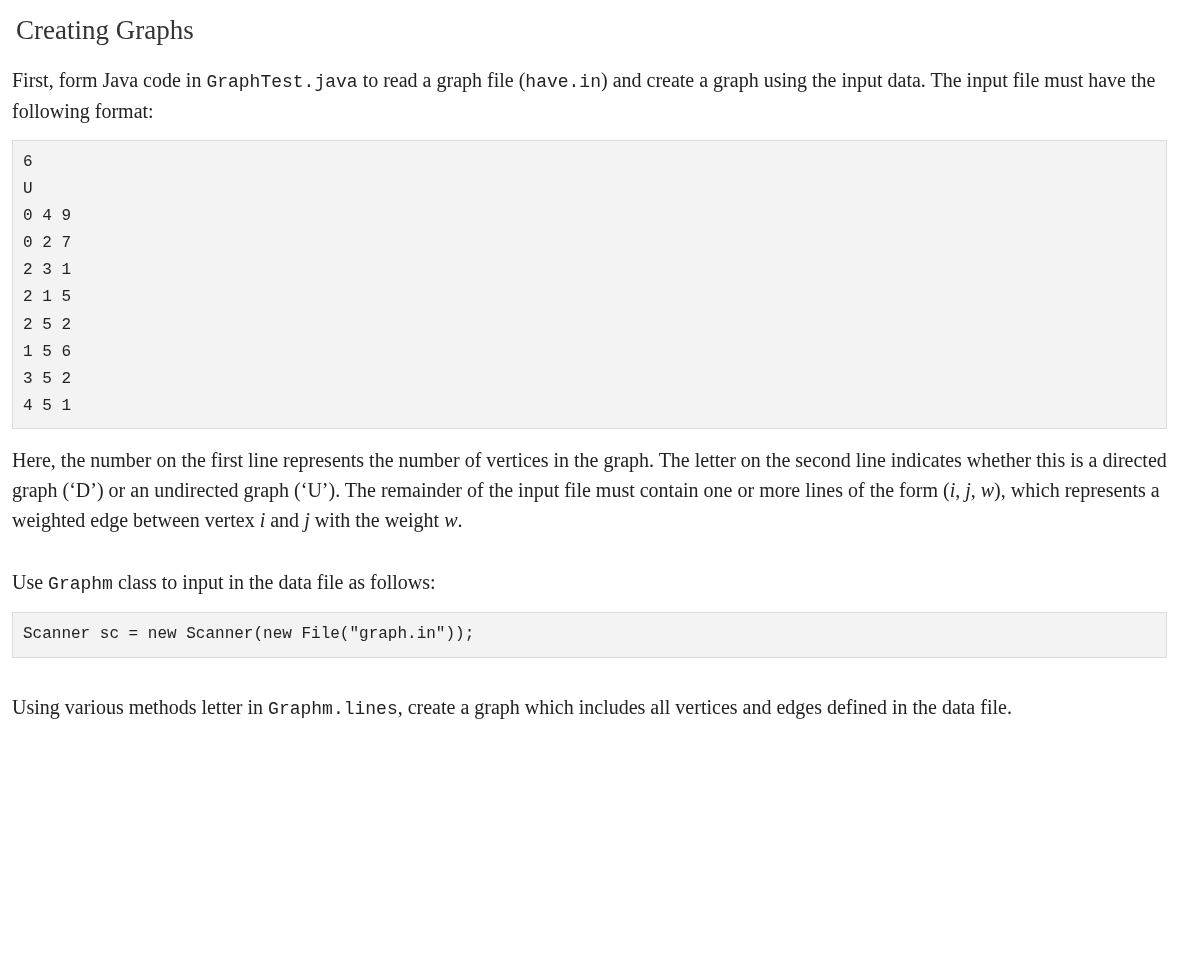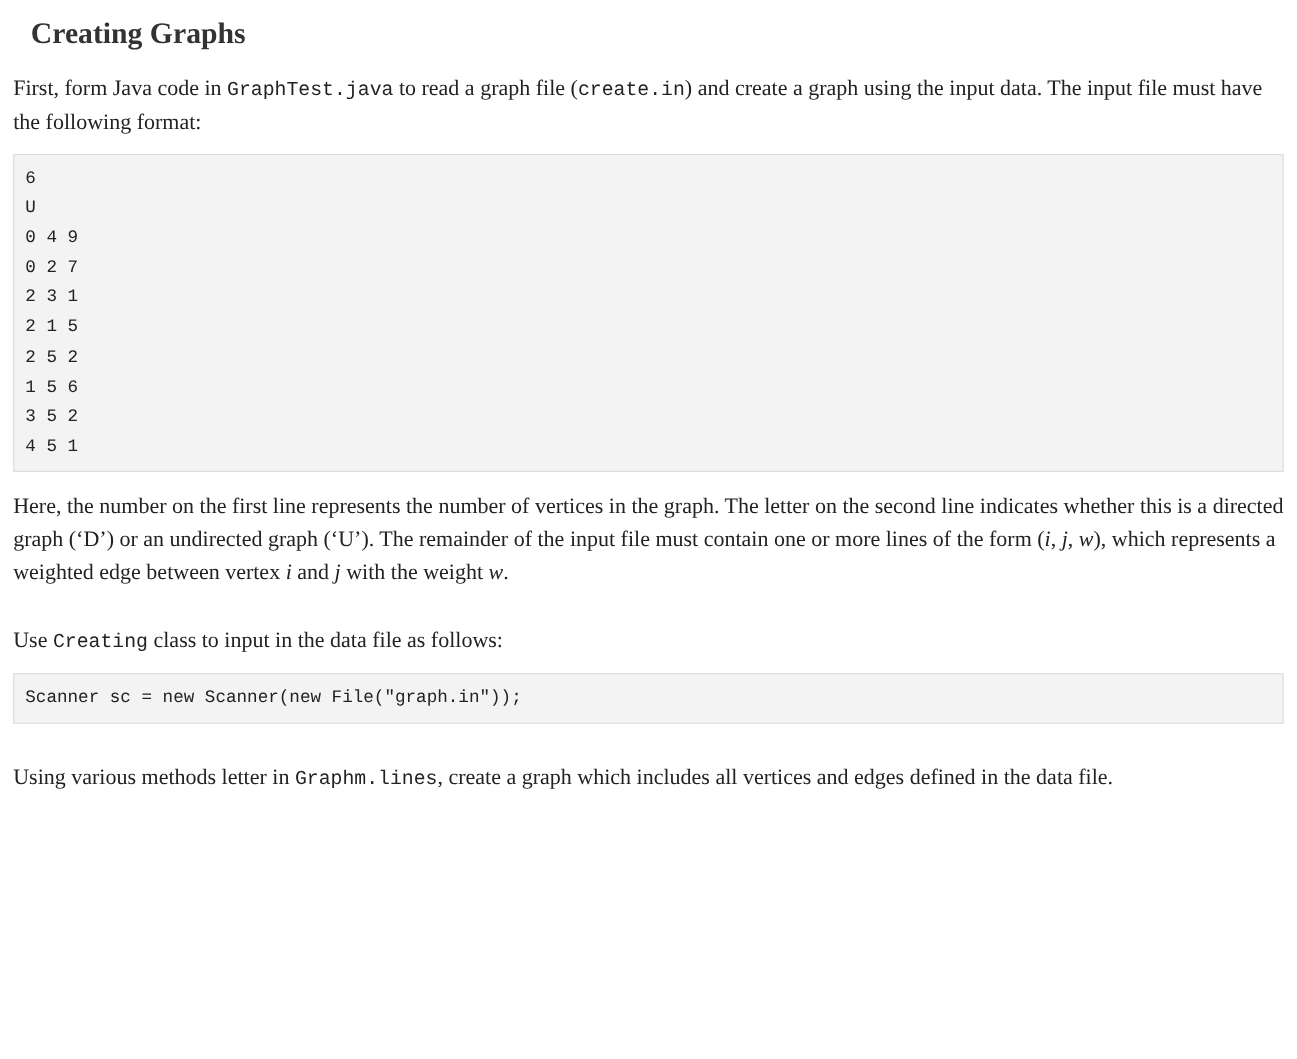--- a/index.html
+++ b/index.html
@@ -5,23 +5,23 @@
     body {
       margin: 0;
       padding: 10px 12px;
       font-family: Georgia, 'Times New Roman', Times, serif;
       font-size: 20px;
       color: #222;
       line-height: 1.5;
       width: 1155px;
     }
     h2.title {
-      font-weight: bold;
+      font-weight: normal;
       font-size: 27px;
-      margin: 0 0 14px 16px;
+      margin: 0 0 14px 4px;
       color: #333;
     }
     p {
       margin: 0 0 14px 0;
     }
     pre.codeblock {
       background-color: #f3f3f4;
       border: 1px solid #dcdcdc;
       padding: 8px 10px;
       font-family: 'Courier New', Courier, monospace;
@@ -42,42 +42,42 @@
     .spacer {
       height: 18px;
     }
   </style>
 </head>
 <body>
 
 <h2 class="title">Creating Graphs</h2>
 
 <p>
-  <span>First, form Java code in </span><code class="inline">GraphTest.java</code><span> to read a graph file (</span><code class="inline">create.in</code><span>) and create a graph using the input data. The input file must have the following format:</span>
+  <span>First, form Java code in </span><code class="inline">GraphTest.java</code><span> to read a graph file (</span><code class="inline">have.in</code><span>) and create a graph using the input data. The input file must have the following format:</span>
 </p>
 
 <pre class="codeblock">6
 U
 0 4 9
 0 2 7
 2 3 1
 2 1 5
 2 5 2
 1 5 6
 3 5 2
 4 5 1</pre>
 
 <p>
   <span>Here, the number on the first line represents the number of vertices in the graph. The letter on the second line indicates whether this is a directed graph (‘D’) or an undirected graph (‘U’). The remainder of the input file must contain one or more lines of the form (</span><span class="ital">i</span><span>, </span><span class="ital">j</span><span>, </span><span class="ital">w</span><span>), which represents a weighted edge between vertex </span><span class="ital">i</span><span> and </span><span class="ital">j</span><span> with the weight </span><span class="ital">w</span><span>.</span>
 </p>
 
 <div class="spacer"></div>
 
 <p>
-  <span>Use </span><code class="inline">Creating</code><span> class to input in the data file as follows:</span>
+  <span>Use </span><code class="inline">Graphm</code><span> class to input in the data file as follows:</span>
 </p>
 
 <pre class="codeblock">Scanner sc = new Scanner(new File("graph.in"));</pre>
 
 <div class="spacer"></div>
 
 <p>
   <span>Using various methods letter in </span><code class="inline">Graphm.lines</code><span>, create a graph which includes all vertices and edges defined in the data file.</span>
 </p>
 

